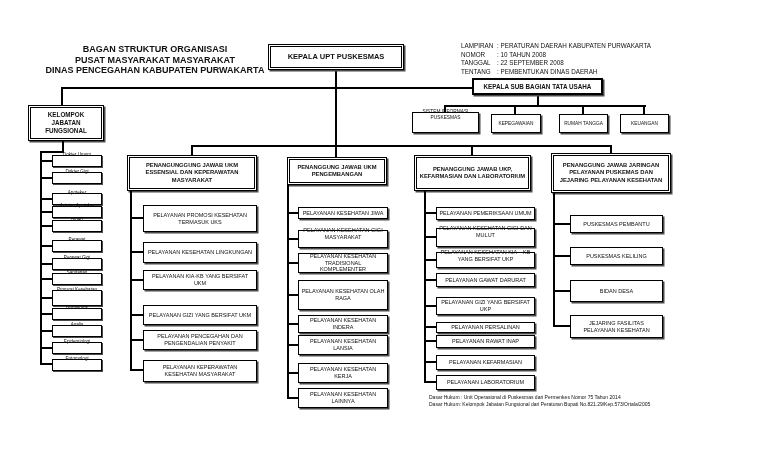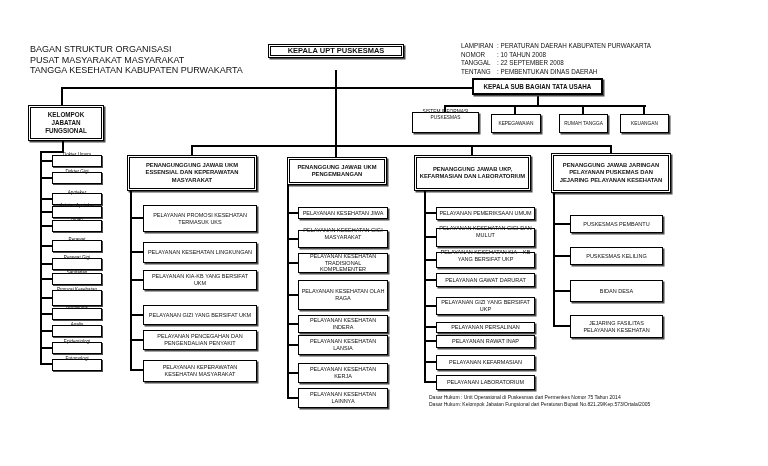--- a/index.html
+++ b/index.html
@@ -13,55 +13,55 @@
   .bm{border:1.5px solid #000;}
   .bold{font-weight:700;}
   .ct{align-items:flex-start;}
   .ct .lbl{margin-top:-4px;}
   .fn{font-size:4.6px;box-shadow:1px 1px 0 #4a4a4a;}
   .tu{font-size:4.8px;}
   .lbl{display:block;width:100%;padding:0 2px;}
   .vl,.hl{position:absolute;background:#000;}
   .vl{width:2px;}
   .hl{height:2px;}
-  .title{position:absolute;left:30px;top:44px;width:250px;text-align:left;
-         font-weight:400;font-size:9px;line-height:10.5px;}
+  .title{position:absolute;left:30px;top:44px;width:250px;text-align:center;
+         font-weight:700;font-size:9px;line-height:10.5px;}
   .lampiran{position:absolute;left:461px;top:42px;font-size:6.3px;line-height:8.6px;white-space:nowrap;}
   .lampiran .llab{display:inline-block;width:36px;}
   .footnote{position:absolute;left:429px;top:394px;font-size:5px;line-height:6.8px;white-space:nowrap;}
 </style>
 </head>
 <body>
 
 <div class="canvas">
 
   <div class="title">
     <div>BAGAN STRUKTUR ORGANISASI</div>
     <div>PUSAT MASYARAKAT MASYARAKAT</div>
-    <div>TANGGA KESEHATAN KABUPATEN PURWAKARTA</div>
+    <div>DINAS PENCEGAHAN KABUPATEN PURWAKARTA</div>
   </div>
 
   <div class="lampiran">
     <div><span class="llab">LAMPIRAN</span><span>: PERATURAN DAERAH KABUPATEN PURWAKARTA</span></div>
     <div><span class="llab">NOMOR</span><span>: 10 TAHUN 2008</span></div>
     <div><span class="llab">TANGGAL</span><span>: 22 SEPTEMBER 2008</span></div>
     <div><span class="llab">TENTANG</span><span>: PEMBENTUKAN DINAS DAERAH</span></div>
   </div>
 
   <i class="vl" style="left:335px;top:70px;height:75px;"></i>
   <i class="hl" style="left:61px;top:87px;width:411px;"></i>
   <i class="vl" style="left:61px;top:87px;height:18px;"></i>
   <i class="vl" style="left:537px;top:95px;height:11px;"></i>
   <i class="hl" style="left:445px;top:105px;width:201px;"></i>
   <i class="vl" style="left:444px;top:105px;height:7px;"></i>
   <i class="vl" style="left:514px;top:105px;height:9px;"></i>
   <i class="vl" style="left:582px;top:105px;height:9px;"></i>
   <i class="vl" style="left:643px;top:105px;height:9px;"></i>
 
-  <div class="box bd bold" style="left:268px;top:44px;width:136px;height:14px;font-size:7.5px;align-items:center;">
+  <div class="box bd bold" style="left:268px;top:44px;width:136px;height:26px;font-size:7.5px;align-items:center;">
       <span class="lbl">KEPALA UPT PUSKESMAS</span>
     </div>
 
   <div class="box bt bold" style="left:472px;top:78px;width:131px;height:17px;font-size:6.3px;">
       <span class="lbl">KEPALA SUB BAGIAN TATA USAHA</span>
     </div>
 
   <div class="box bm tu ct" style="left:412px;top:112px;width:67px;height:21px;">
       <span class="lbl">SISTEM INFORMASI PUSKESMAS</span>
     </div>

